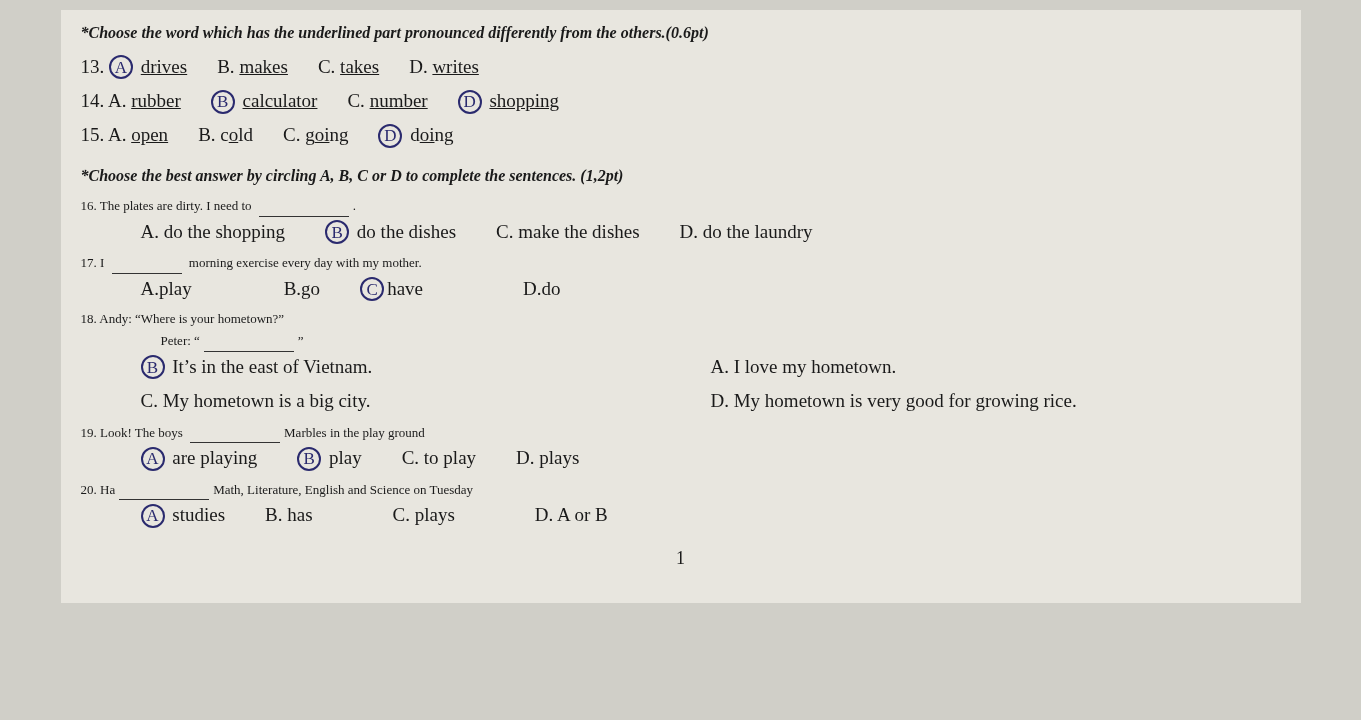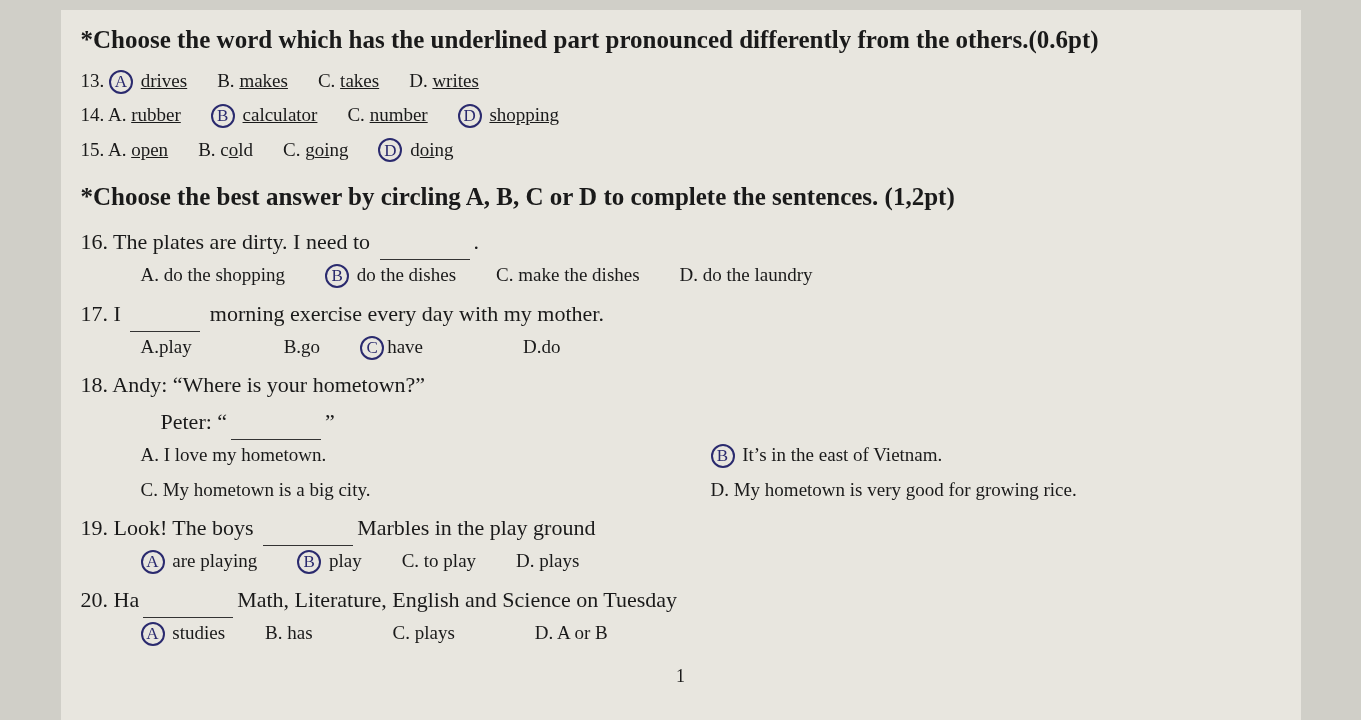--- a/index.html
+++ b/index.html
@@ -23,23 +23,24 @@
       background-color: #e8e6df;
       width: 100%;
       max-width: 1240px;
       padding: 10px 20px 30px 20px;
       font-size: 19px;
       line-height: 1.6;
       color: #1a1a1a;
     }
 
     .section-instruction {
+      font-style: italic;
       font-weight: bold;
       margin-bottom: 6px;
-      font-size: 25px;
+      font-size: 16px;
     }
 
     .question-block {
       margin-bottom: 4px;
     }
 
     .question-row {
       display: flex;
       flex-wrap: wrap;
       align-items: baseline;
@@ -107,21 +108,21 @@
       gap: 4px 0;
     }
 
     .page-num {
       text-align: center;
       margin-top: 14px;
       font-size: 18px;
     }
 
     .q-text {
-      font-size: 22px;
+      font-size: 13px;
       line-height: 1.65;
     }
 
     .section-gap {
       margin-top: 12px;
     }
 
     .peter-line {
       padding-left: 80px;
     }
@@ -204,24 +205,24 @@
         <span class="circle-letter">C</span>have
       </span>
       <span class="answer-option" style="margin-left:60px;">D.do</span>
     </div>
   </div>
 
   <div class="question-block">
     <div class="q-text">18. Andy: “Where is your hometown?”</div>
     <div class="q-text peter-line">Peter: “<span class="blank-line">&nbsp;&nbsp;&nbsp;&nbsp;&nbsp;&nbsp;&nbsp;&nbsp;</span>”</div>
     <div class="two-col">
+      <span class="answer-option">
+        <span class="circle-letter">B</span> It’s in the east of Vietnam.
+      </span>
       <span class="answer-option">A. I love my hometown.</span>
-      <span class="answer-option">
-        <span class="circle-letter">B</span> It’s in the east of Vietnam.
-      </span>
       <span class="answer-option">C. My hometown is a big city.</span>
       <span class="answer-option">D. My hometown is very good for growing rice.</span>
     </div>
   </div>
 
   <div class="question-block">
     <div class="q-text">
       19. Look! The boys <span class="blank-line">&nbsp;&nbsp;&nbsp;&nbsp;&nbsp;&nbsp;&nbsp;&nbsp;</span>Marbles in the play ground
     </div>
     <div class="answers-row">

